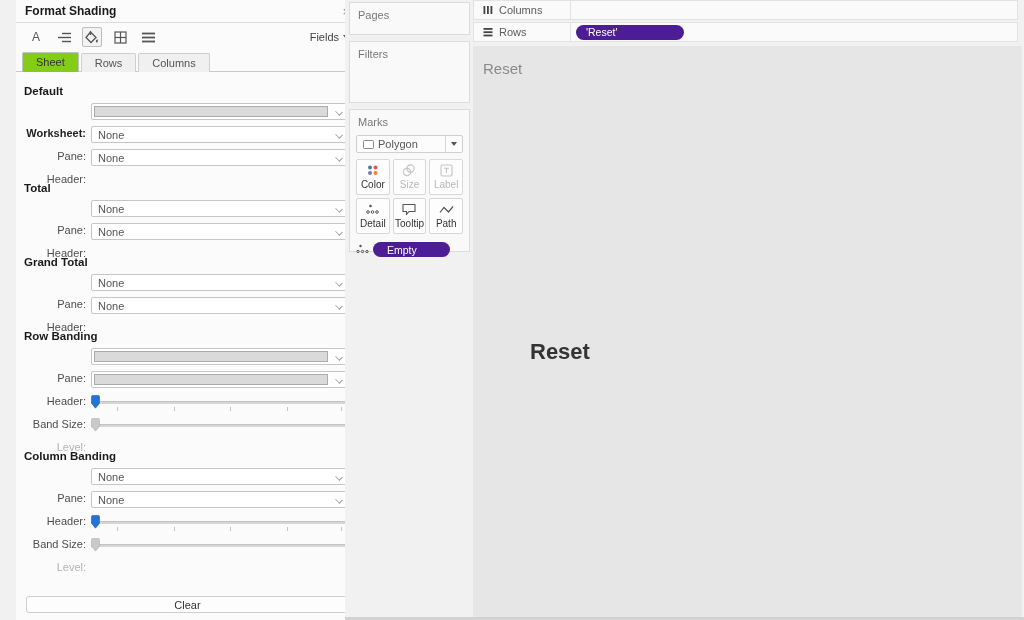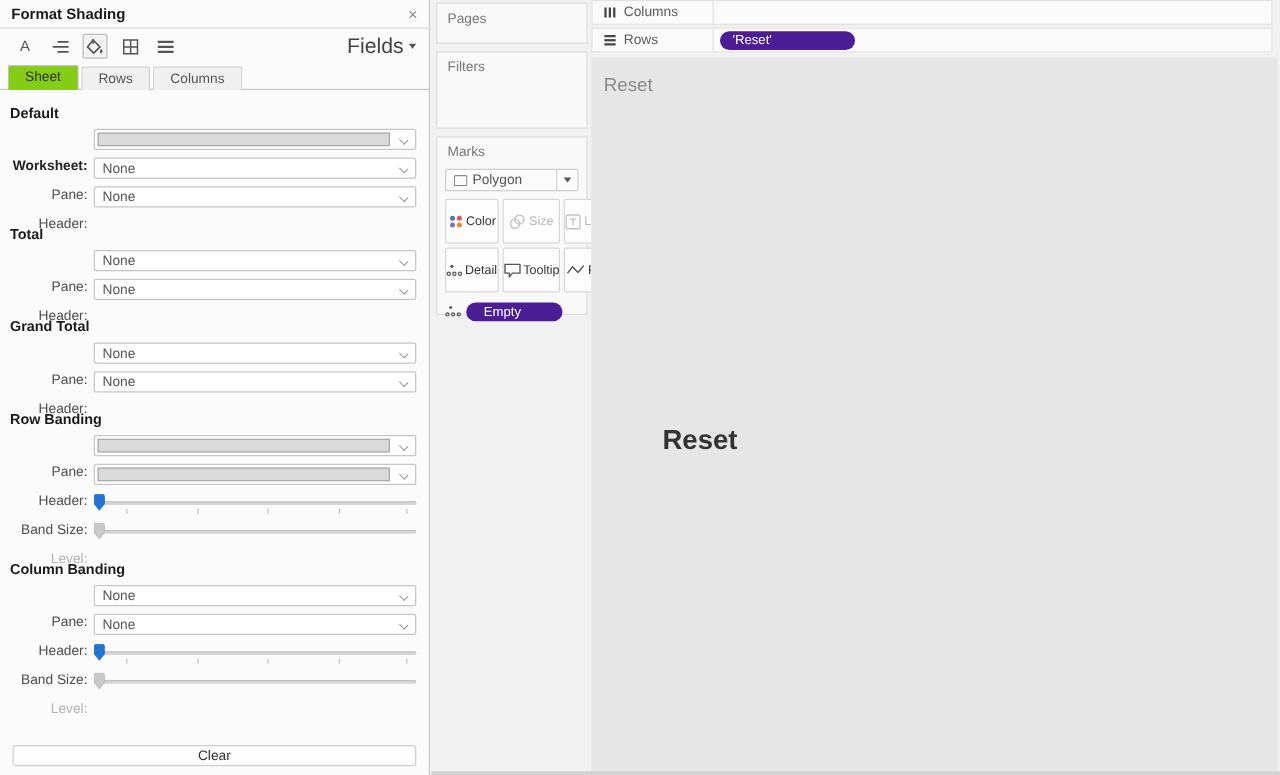--- a/index.html
+++ b/index.html
@@ -1,32 +1,32 @@
 <!DOCTYPE html>
 <html><head>
 <meta charset="utf-8">
 <style>
   * { margin:0; padding:0; box-sizing:border-box; }
   html,body { width:1024px; height:620px; overflow:hidden;
     font-family:"Liberation Sans", sans-serif; background:#f1f1f1; }
   .app { position:relative; width:1024px; height:620px; }
 
   
-  .format-panel { position:absolute; left:0; top:0; width:344px; height:620px;
+  .format-panel { position:absolute; left:16px; top:0; width:344px; height:620px;
     background:#fbfbfb; border-right:1px solid #c9c9c9; display:flex; flex-direction:column; }
   .fp-header { height:23px; border-bottom:1px solid #dcdcdc; display:flex;
     align-items:center; justify-content:space-between; padding:0 9px; flex:0 0 auto; }
   .fp-title { font-size:12px; font-weight:bold; color:#1a1a1a; }
   .fp-close { font-size:13px; color:#8a8a8a; cursor:pointer; line-height:1; }
   .fp-toolbar { height:28px; display:flex; align-items:center; padding:0 10px; gap:8px; flex:0 0 auto; }
   .tb-icon { width:20px; height:20px; display:flex; align-items:center; justify-content:center;
     color:#555; font-size:12px; border:1px solid transparent; border-radius:2px; }
   .tb-icon.selected { border-color:#bdbdbd; background:#f3f3f3; }
   .tb-spacer { flex:1; }
-  .fields-dd { font-size:17px; color:#444; display:flex; align-items:center; gap:4px; }
+  .fields-dd { font-size:11px; color:#444; display:flex; align-items:center; gap:4px; }
   .caret-down { width:0; height:0; border-left:3.5px solid transparent;
     border-right:3.5px solid transparent; border-top:4px solid #555; }
   .fp-tabs { height:21px; display:flex; align-items:flex-end; padding-left:6px;
     border-bottom:1px solid #c9c9c9; flex:0 0 auto; }
   .fp-tab { font-size:11px; color:#555; padding:3px 13px 3px;
     border:1px solid #cfcfcf; border-bottom:none; background:#f0f0f0;
     border-radius:2px 2px 0 0; margin-right:2px; position:relative; top:1px; }
   .fp-tab.active { background:#84cc16; color:#333; border-color:#c2c2c2; padding-bottom:4px; }
   .fp-content { flex:1; display:flex; flex-direction:column; overflow:hidden; }
   .f-heading { font-size:11.5px; font-weight:bold; color:#1a1a1a; margin:13px 8px 3px; }
@@ -62,21 +62,21 @@
   .card-filters { height:62px; }
   .card-marks { height:143px; }
   .mark-type-dd { margin:7px 6px 0; height:18px; background:#fcfcfc; border:1px solid #cfcfcf;
     border-radius:2px; display:flex; align-items:center; }
   .mtd-icon { margin:0 4px 0 6px; }
   .mtd-label { font-size:11px; color:#555; flex:1; }
   .mtd-arrow { width:17px; height:100%; border-left:1px solid #d5d5d5; display:flex;
     align-items:center; justify-content:center; }
   .marks-grid { display:grid; grid-template-columns:repeat(3,1fr); gap:3px; margin:6px 6px 0; }
   .mark-btn { height:36px; background:#fdfdfd; border:1px solid #d8d8d8; border-radius:2px;
-    display:flex; flex-direction:row; align-items:center; justify-content:center; gap:2px; }
+    display:flex; flex-direction:column; align-items:center; justify-content:center; gap:2px; }
   .mark-btn .mb-label { font-size:10px; color:#333; }
   .mark-btn.disabled .mb-label { color:#b8b8b8; }
   .pill-row { display:flex; align-items:center; margin:8px 6px 0; gap:4px; }
   .pill { height:15px; border-radius:8px; background:#4c1d95; color:#fff; font-size:10.5px;
     display:flex; align-items:center; }
   .pill-empty { width:77px; padding-left:14px; }
 
   
   .right-col { position:absolute; left:473px; top:0; width:551px; height:620px; background:#f1f1f1; }
   .shelf { height:20px; background:#fafafa; border:1px solid #e2e2e2; margin:0 6px 2px 0;

